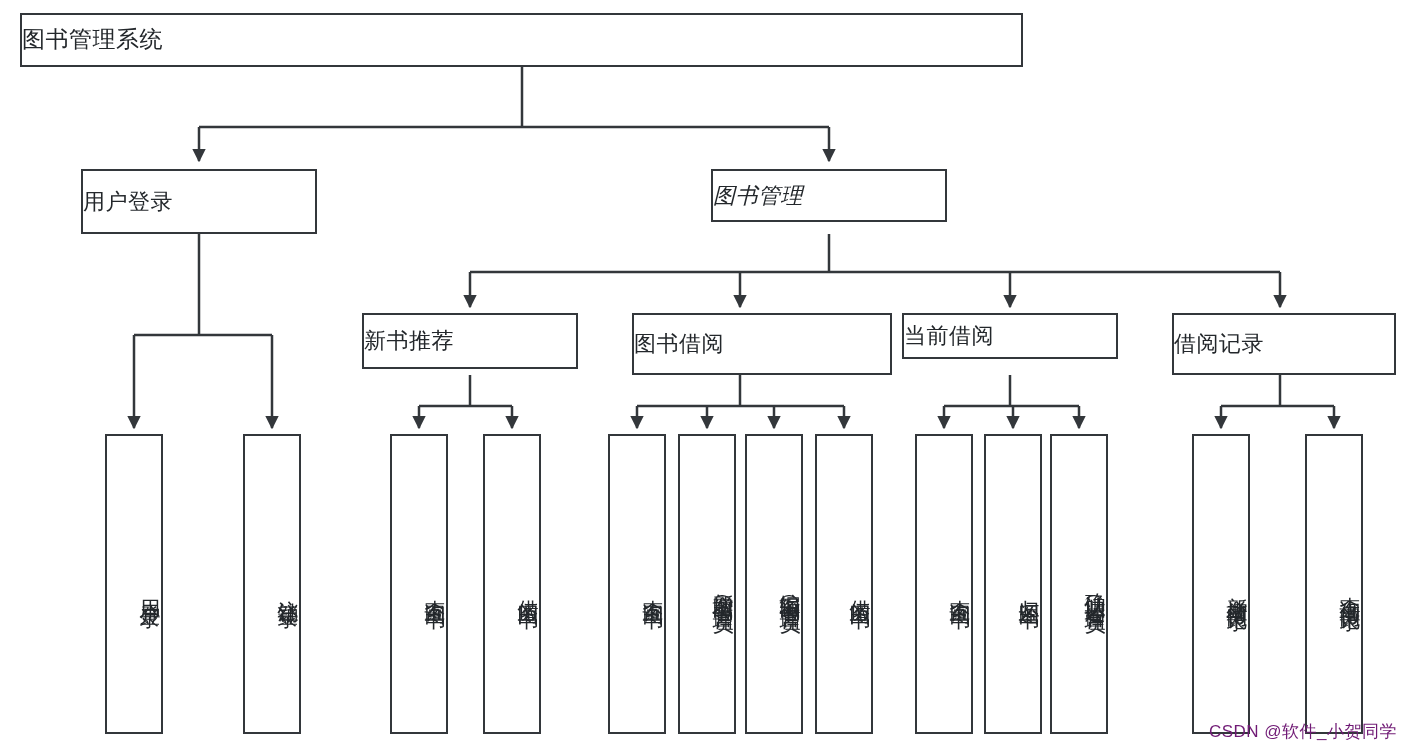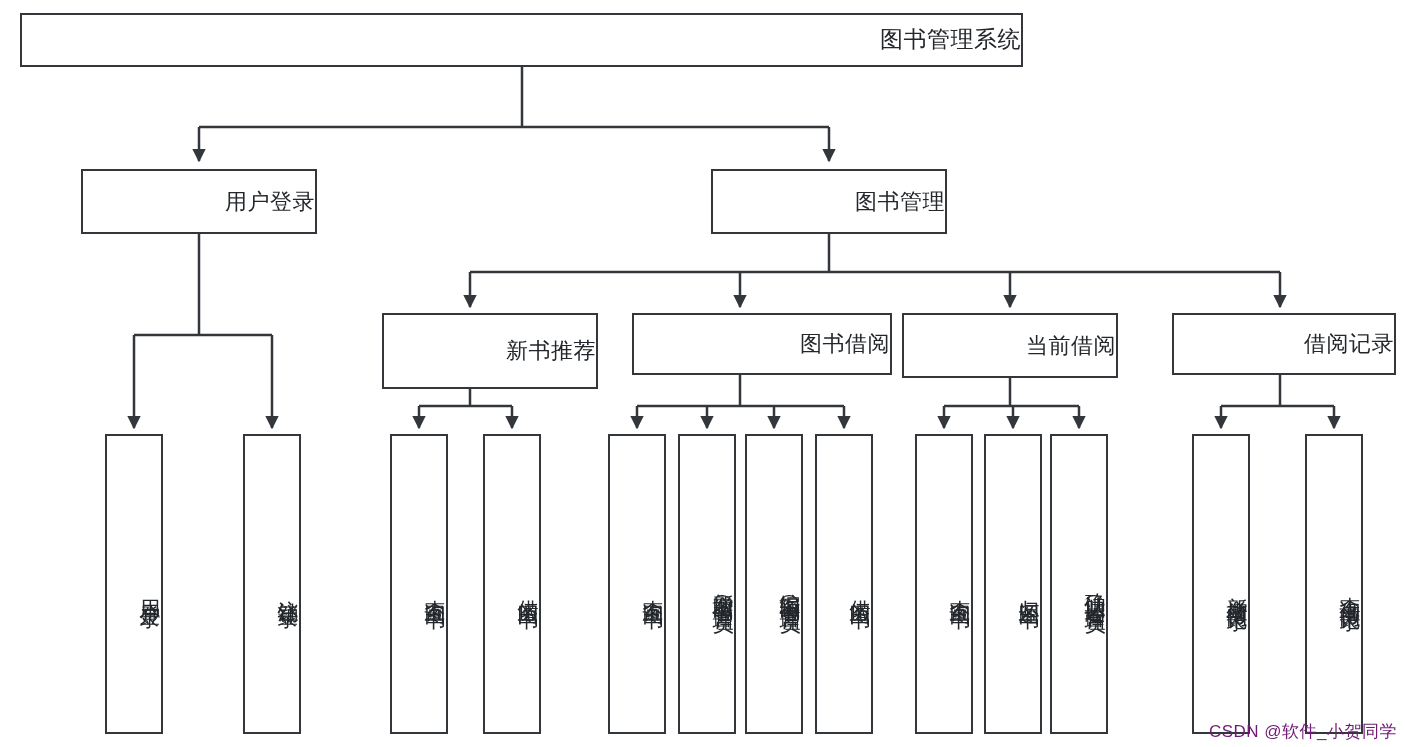--- a/index.html
+++ b/index.html
@@ -24,21 +24,21 @@
     width: 1405px;
     height: 747px;
   }
   .node {
     position: absolute;
     box-sizing: border-box;
     background: #ffffff;
     border: 2.5px solid #33373b;
     display: flex;
     align-items: center;
-    justify-content: flex-end;
+    justify-content: flex-start;
     color: #23272b;
     z-index: 2;
   }
   .node .label {
     display: block;
     text-align: center;
     line-height: 1.18;
   }
   .node.horiz .label {
     font-size: 22px;
@@ -128,31 +128,31 @@
     </g>
   </svg>
 
   <div class="node root horiz" style="left:20px; top:13px; width:1003px; height:54px;">
     <span class="label">图书管理系统</span>
   </div>
 
   <div class="node horiz" style="left:81px; top:169px; width:236px; height:65px;">
     <span class="label">用户登录</span>
   </div>
-  <div class="node horiz" style="left:711px; top:169px; width:236px; height:65px;">
+  <div class="node horiz" style="left:711px; top:169px; width:236px; height:53px;font-style:italic;">
     <span class="label">图书管理</span>
   </div>
 
-  <div class="node horiz" style="left:362px; top:313px; width:216px; height:76px;margin-left:20px;">
+  <div class="node horiz" style="left:362px; top:313px; width:216px; height:56px;">
     <span class="label">新书推荐</span>
   </div>
   <div class="node horiz" style="left:632px; top:313px; width:260px; height:62px;">
     <span class="label">图书借阅</span>
   </div>
-  <div class="node horiz" style="left:902px; top:313px; width:216px; height:65px;">
+  <div class="node horiz" style="left:902px; top:313px; width:216px; height:46px;">
     <span class="label">当前借阅</span>
   </div>
   <div class="node horiz" style="left:1172px; top:313px; width:224px; height:62px;">
     <span class="label">借阅记录</span>
   </div>
 
   <div class="node vert" style="left:105px; top:434px; width:58px; height:300px;">
     <span class="label">用户登录</span>
   </div>
   <div class="node vert" style="left:243px; top:434px; width:58px; height:300px;">

